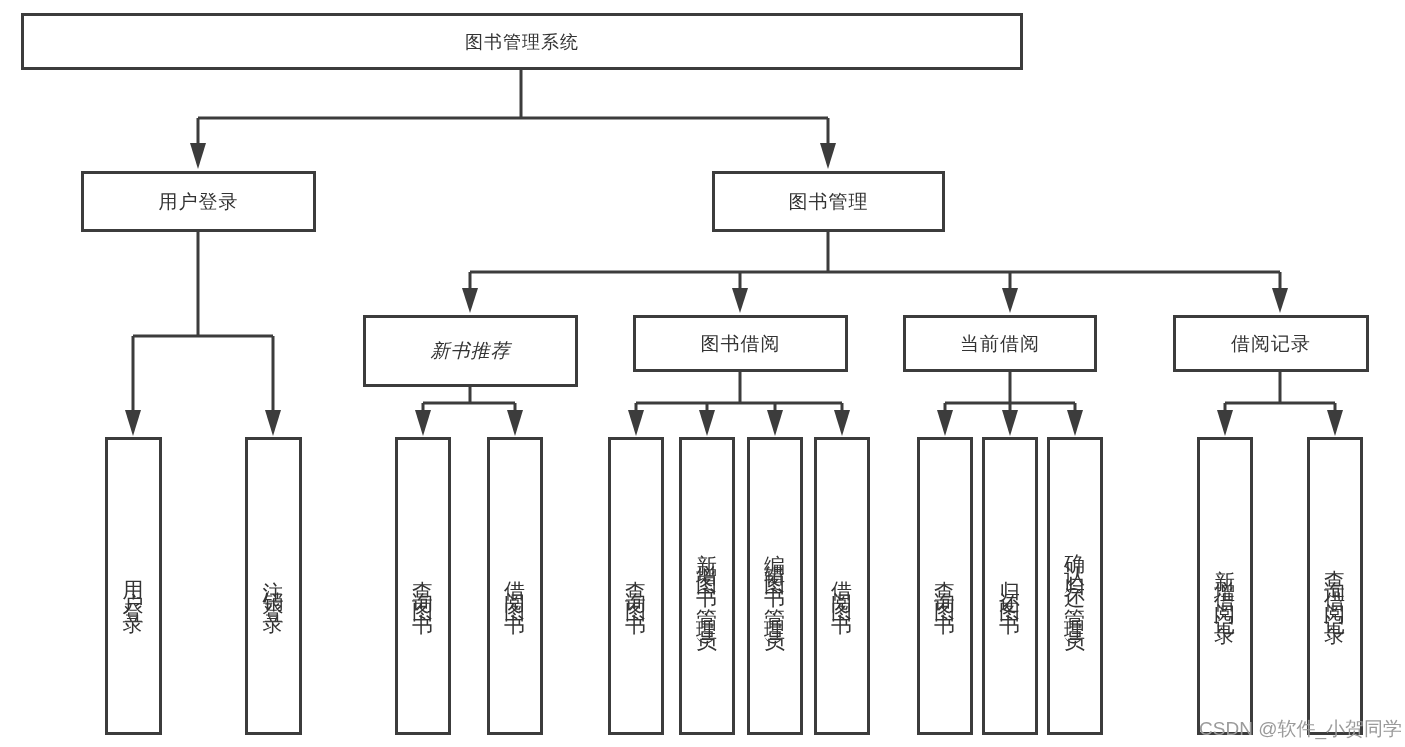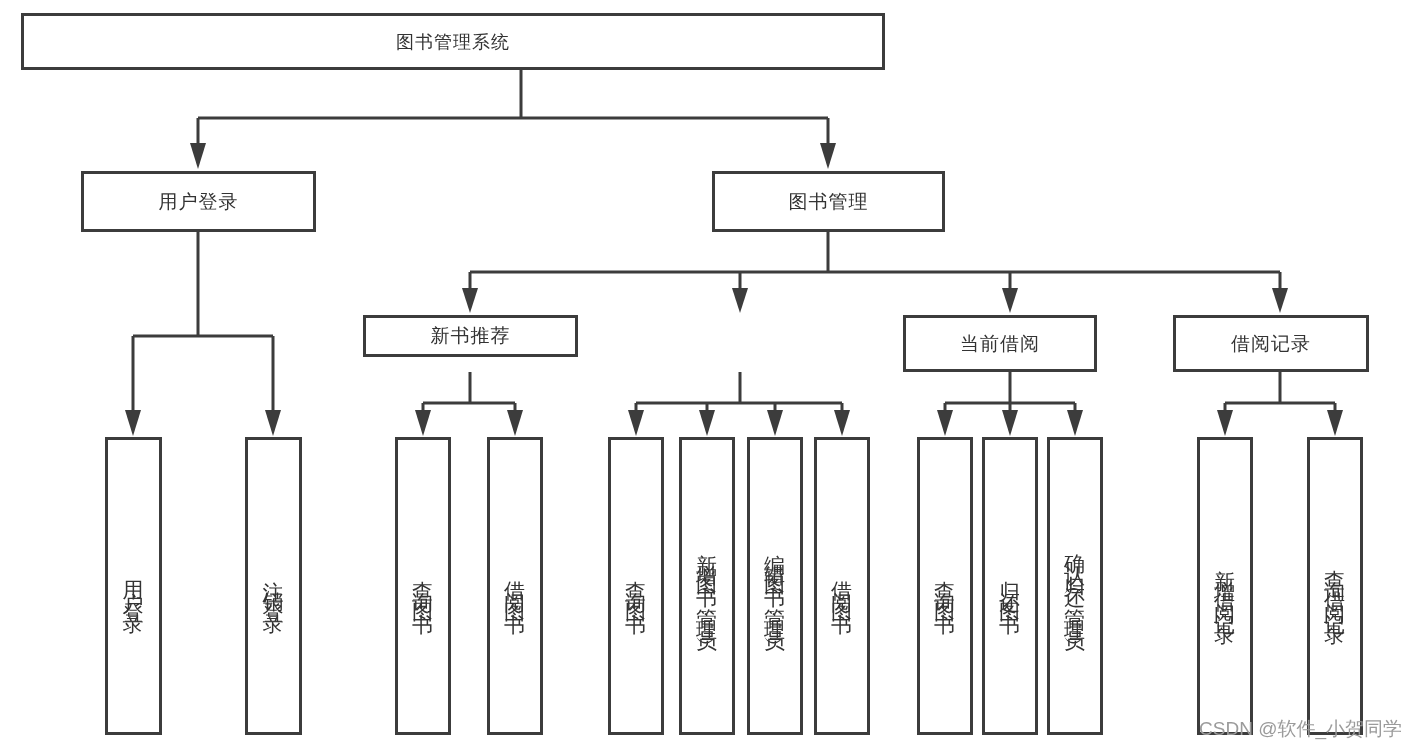--- a/index.html
+++ b/index.html
@@ -88,33 +88,36 @@
 
       <polygon points="937,410 953,410 945,436"></polygon>
       <polygon points="1002,410 1018,410 1010,436"></polygon>
       <polygon points="1067,410 1083,410 1075,436"></polygon>
 
       <polygon points="1217,410 1233,410 1225,436"></polygon>
       <polygon points="1327,410 1343,410 1335,436"></polygon>
     </g>
   </svg>
 
-  <div class="box root" style="left:21px;top:13px;width:864px;height:57px;">
+  <div class="box root" style="left:21px;top:13px;width:1002px;height:57px;">
     <span class="hlabel">图书管理系统</span>
   </div>
 
   <div class="box" style="left:81px;top:171px;width:235px;height:61px;">
     <span class="hlabel">用户登录</span>
   </div>
   <div class="box" style="left:712px;top:171px;width:233px;height:61px;font-family:Liberation Mono, monospace;">
     <span class="hlabel">图书管理</span>
   </div>
 
-  <div class="box" style="left:363px;top:315px;width:215px;height:42px;">
+  <div class="box" style="left:363px;top:315px;width:215px;height:72px;font-style:italic;">
     <span class="hlabel">新书推荐</span>
+  </div>
+  <div class="box" style="left:633px;top:315px;width:215px;height:57px;">
+    <span class="hlabel">图书借阅</span>
   </div>
   <div class="box" style="left:903px;top:315px;width:194px;height:57px;">
     <span class="hlabel">当前借阅</span>
   </div>
   <div class="box" style="left:1173px;top:315px;width:196px;height:57px;">
     <span class="hlabel">借阅记录</span>
   </div>
 
   <div class="box vbox" style="left:105px;top:437px;width:57px;height:298px;">
     <span class="vtext">用户登录</span>

